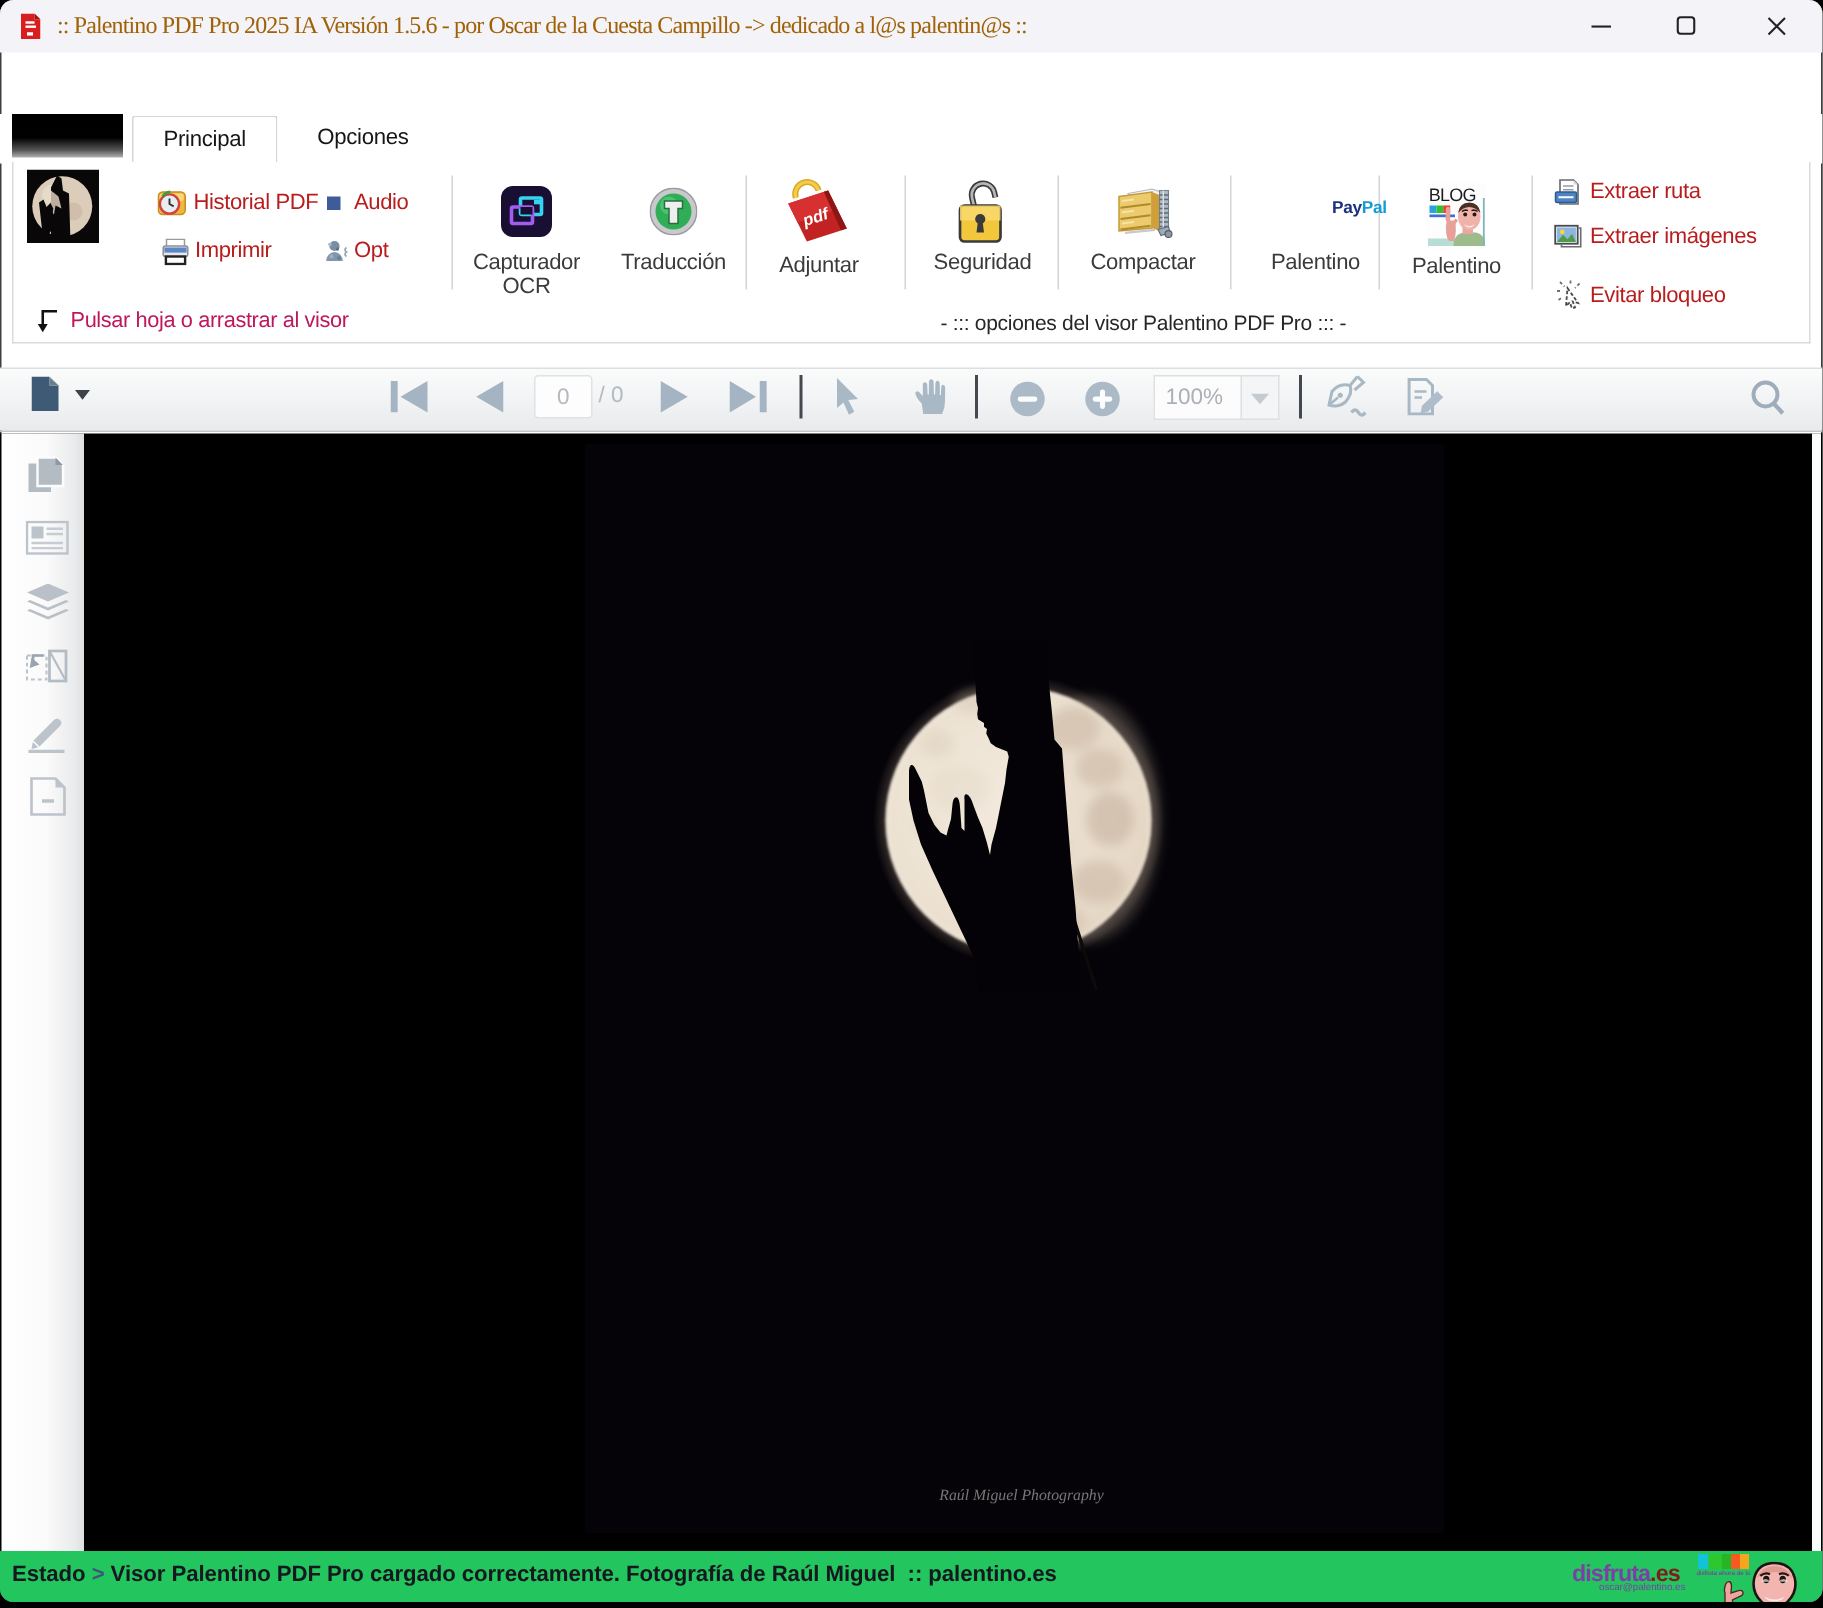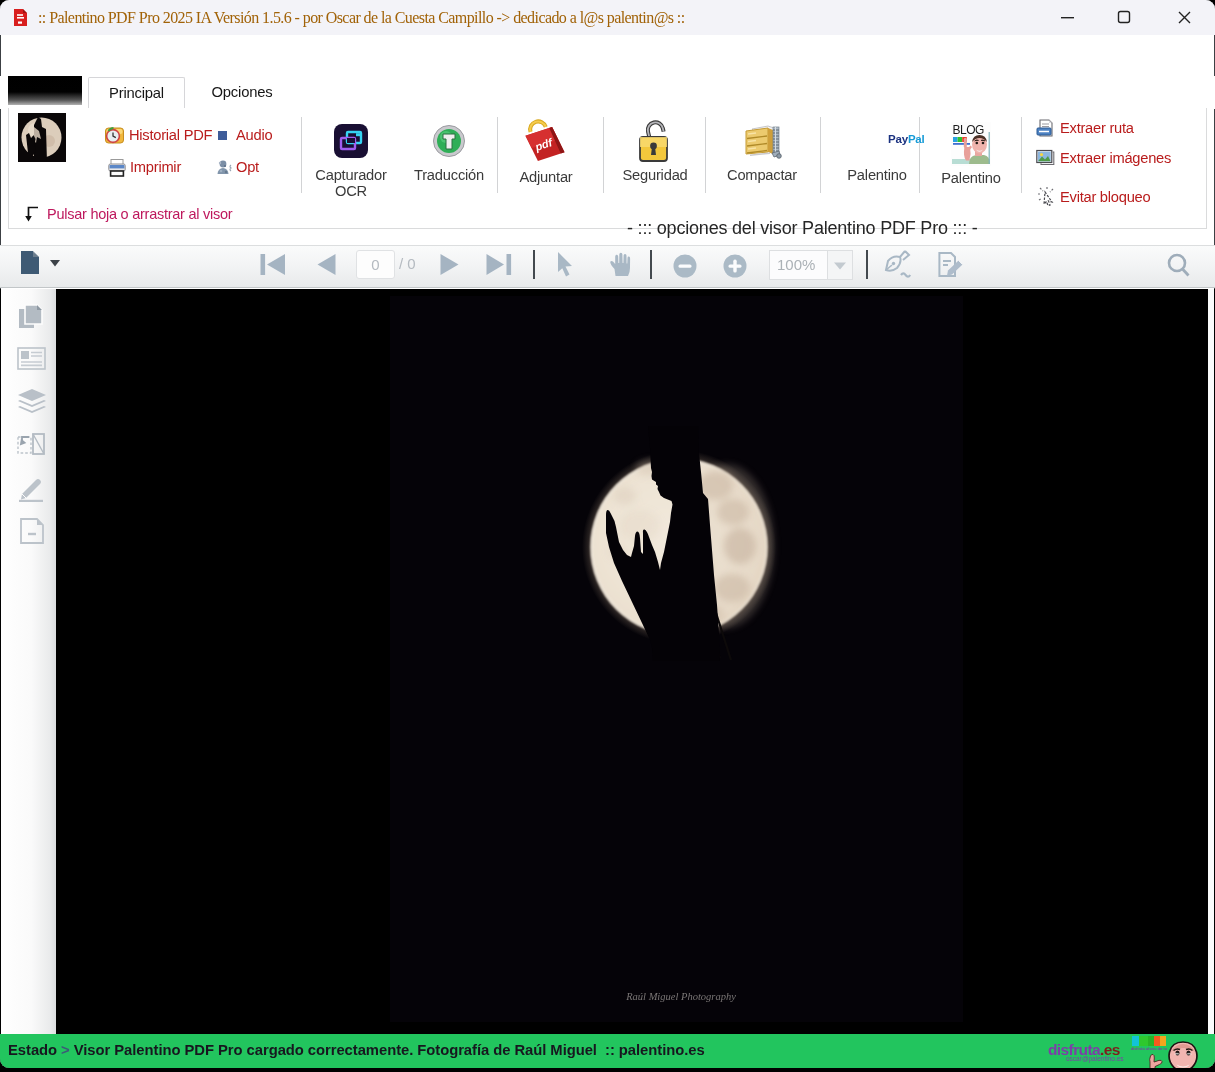--- a/index.html
+++ b/index.html
@@ -24,21 +24,21 @@
     border:1px solid #d6d6d9; border-bottom:none; border-radius:2px 2px 0 0;
     font-size:14.8px; letter-spacing:-0.2px; color:#161616; text-align:center; line-height:30px;}
   #tab-opciones { position:absolute; left:199px; top:77px; width:86px; height:32px;
     font-size:14.8px; letter-spacing:-0.2px; color:#161616; text-align:center; line-height:30px;}
   #ribbonpanel { position:absolute; left:8px; top:108px; width:1199px; height:121px;
     background:#fff; border:1px solid #dadbdc; border-top:none; }
   .rsep { position:absolute; top:117px; width:1px; height:76px; background:#d2d3d5; }
   .rlabel { position:absolute; font-size:14.7px; color:#3b3b3b; text-align:center; white-space:nowrap; letter-spacing:-0.2px; }
   .rsmalltext { position:absolute; font-size:14.7px; color:#b91c1c; white-space:nowrap; letter-spacing:-0.25px; }
   #hint-left { position:absolute; left:47px; top:206px; font-size:14.5px; color:#be185d; letter-spacing:-0.25px; }
-  #hint-right { position:absolute; left:627px; top:218px; font-size:18px; color:#262626; letter-spacing:-0.2px; }
+  #hint-right { position:absolute; left:627px; top:207px; font-size:14px; color:#262626; letter-spacing:-0.2px; }
   
   #vtoolbar { position:absolute; left:0; top:245px; width:1215px; height:43px;
     background:linear-gradient(180deg,#fafbfb 0%,#f3f4f5 45%,#e8eaeb 100%);
     border-top:1px solid #dcdedf; border-bottom:1px solid #c2c6c8; }
   .tsep { position:absolute; top:250px; width:2px; height:29px; background:#43494e; }
   
   #mainarea { position:absolute; left:0; top:289px; width:1215px; height:745px; background:#000; }
   #sidebar { position:absolute; left:1px; top:289px; width:55px; height:745px;
     background:linear-gradient(90deg,#ffffff 0%,#fafafa 55%,#e9eaeb 90%,#dcdedf 100%); }
   #sb-icons svg { z-index:5; }

